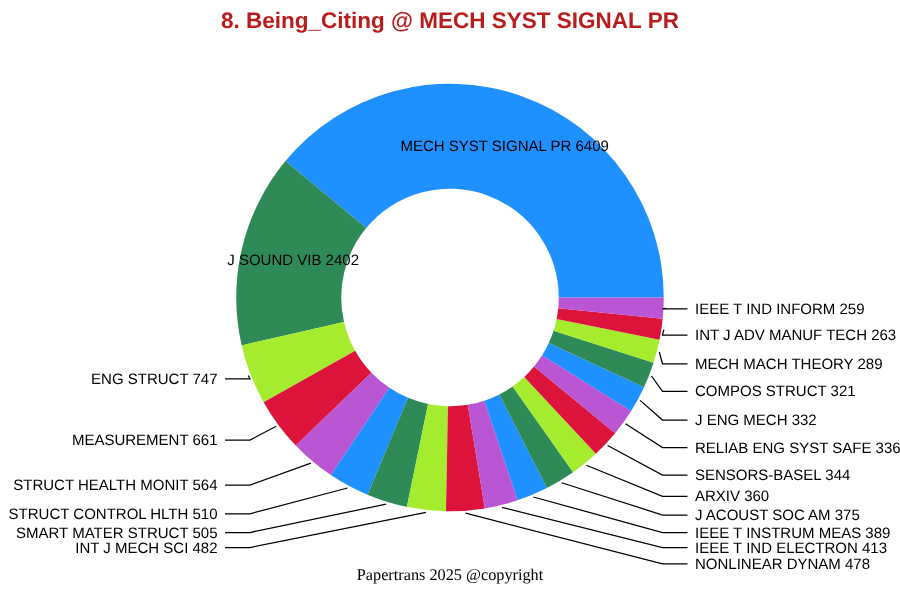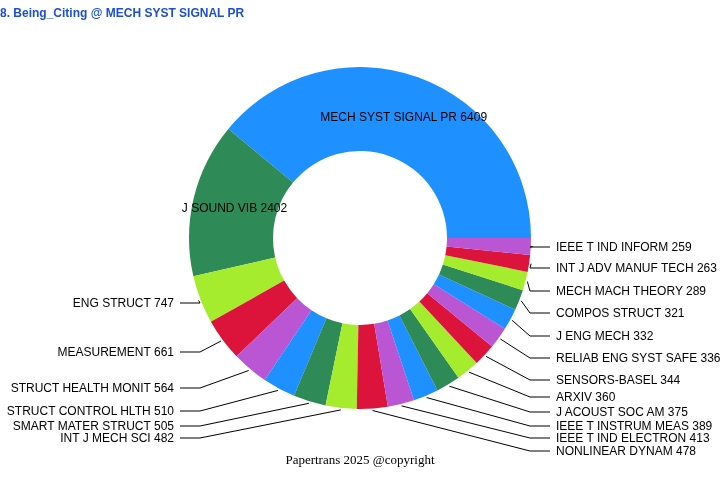--- a/index.html
+++ b/index.html
@@ -9,24 +9,24 @@
     height: 480px;
     background: #ffffff;
     overflow: hidden;
     font-family: "Liberation Sans", sans-serif;
   }
   .chart-title {
     position: absolute;
     top: 6px;
     left: 0;
     width: 100%;
-    text-align: left;
-    font-size: 12px;
+    text-align: center;
+    font-size: 18px;
     font-weight: bold;
-    color: #1d4ed8;
+    color: #b91c1c;
     letter-spacing: 0px;
   }
   .chart-svg {
     position: absolute;
     top: 0;
     left: 0;
   }
   .chart-footer {
     position: absolute;
     top: 452px;

